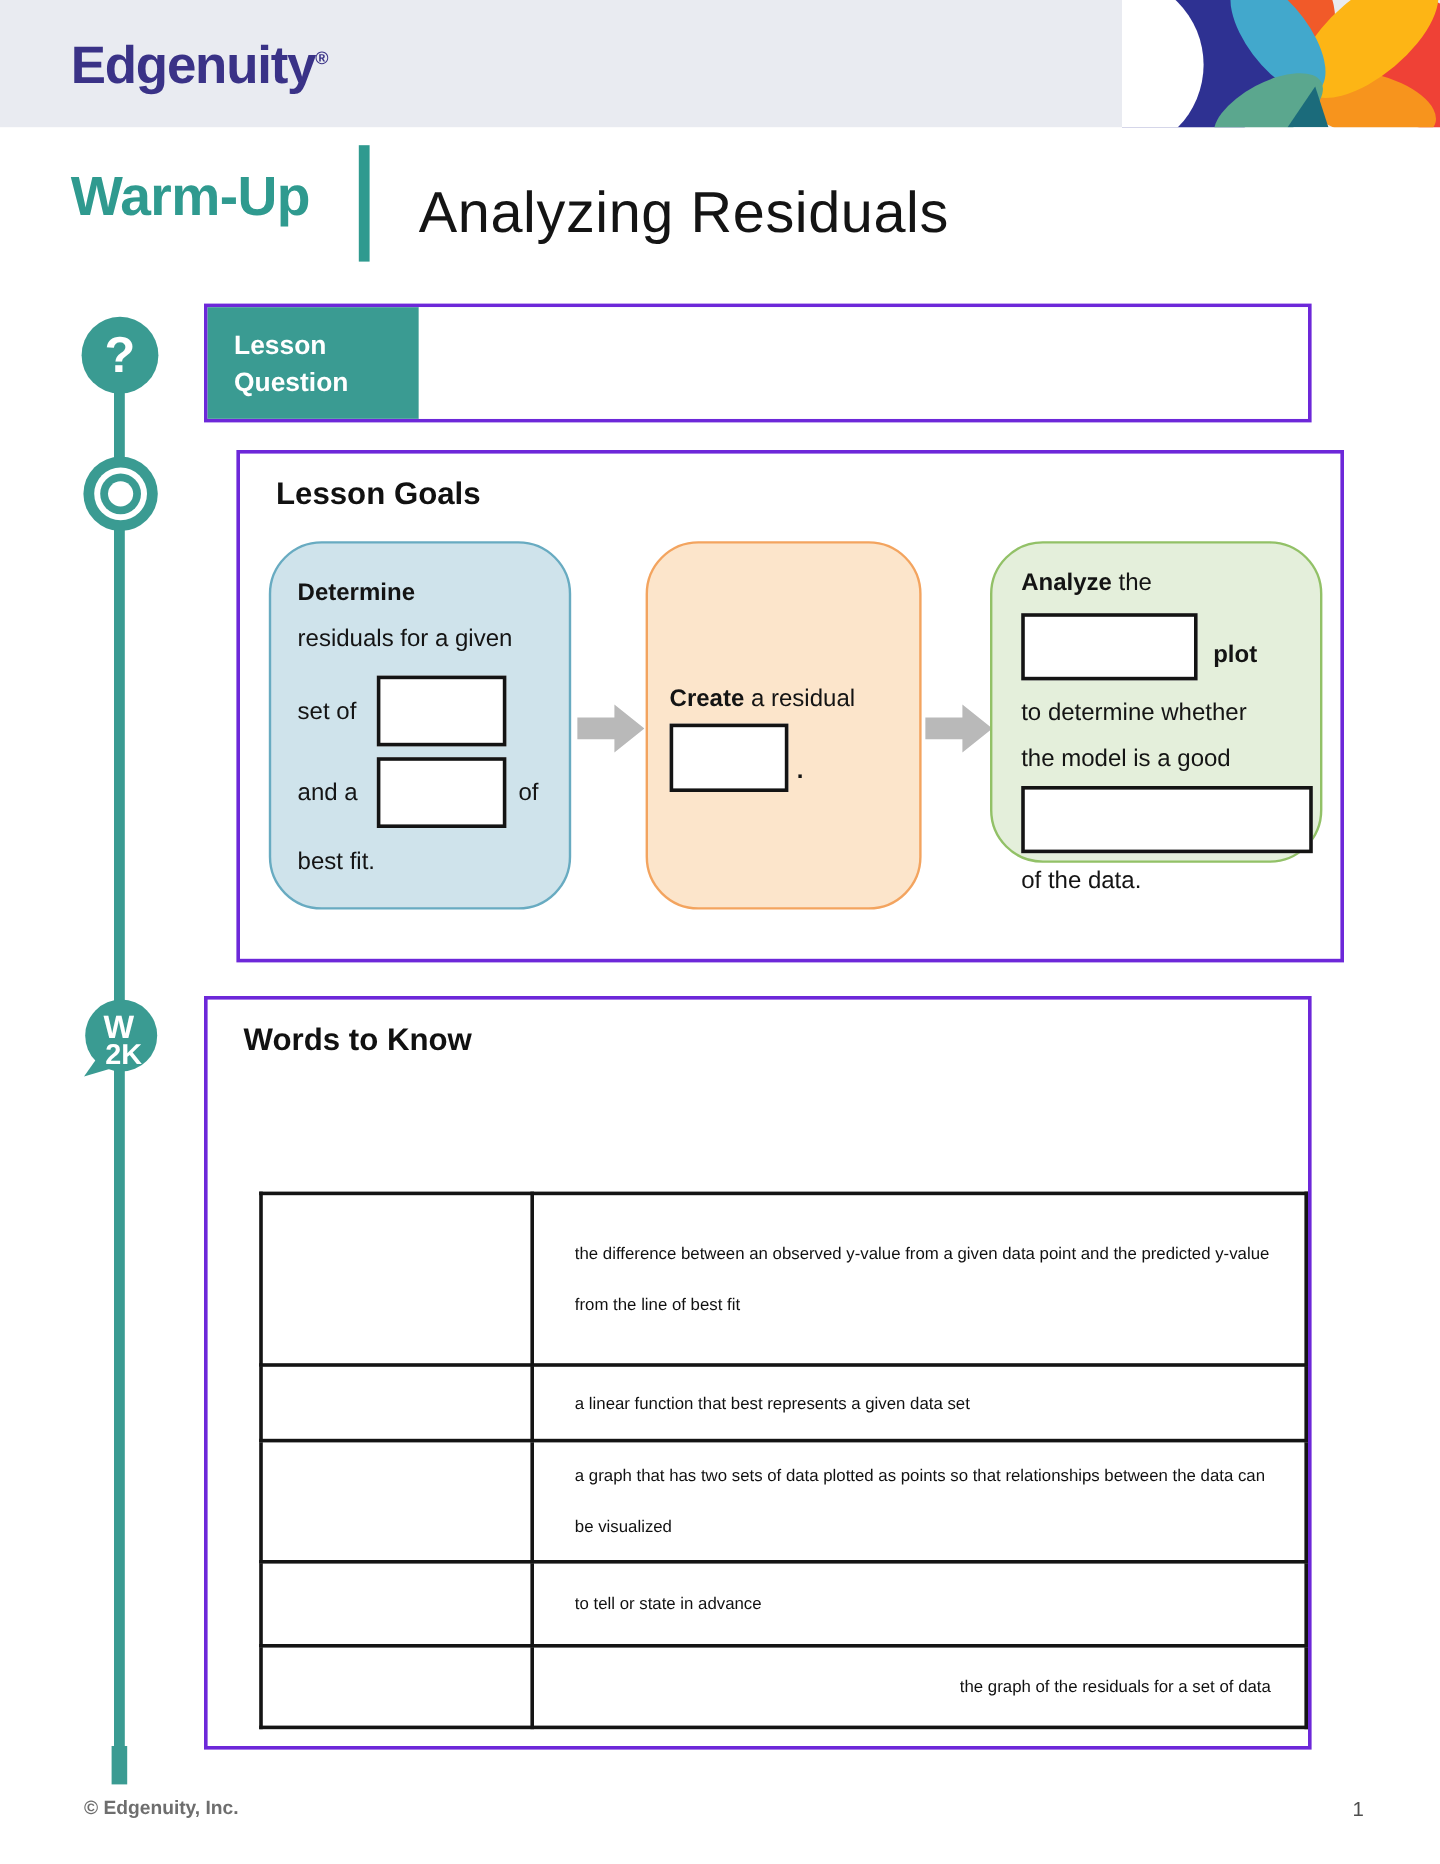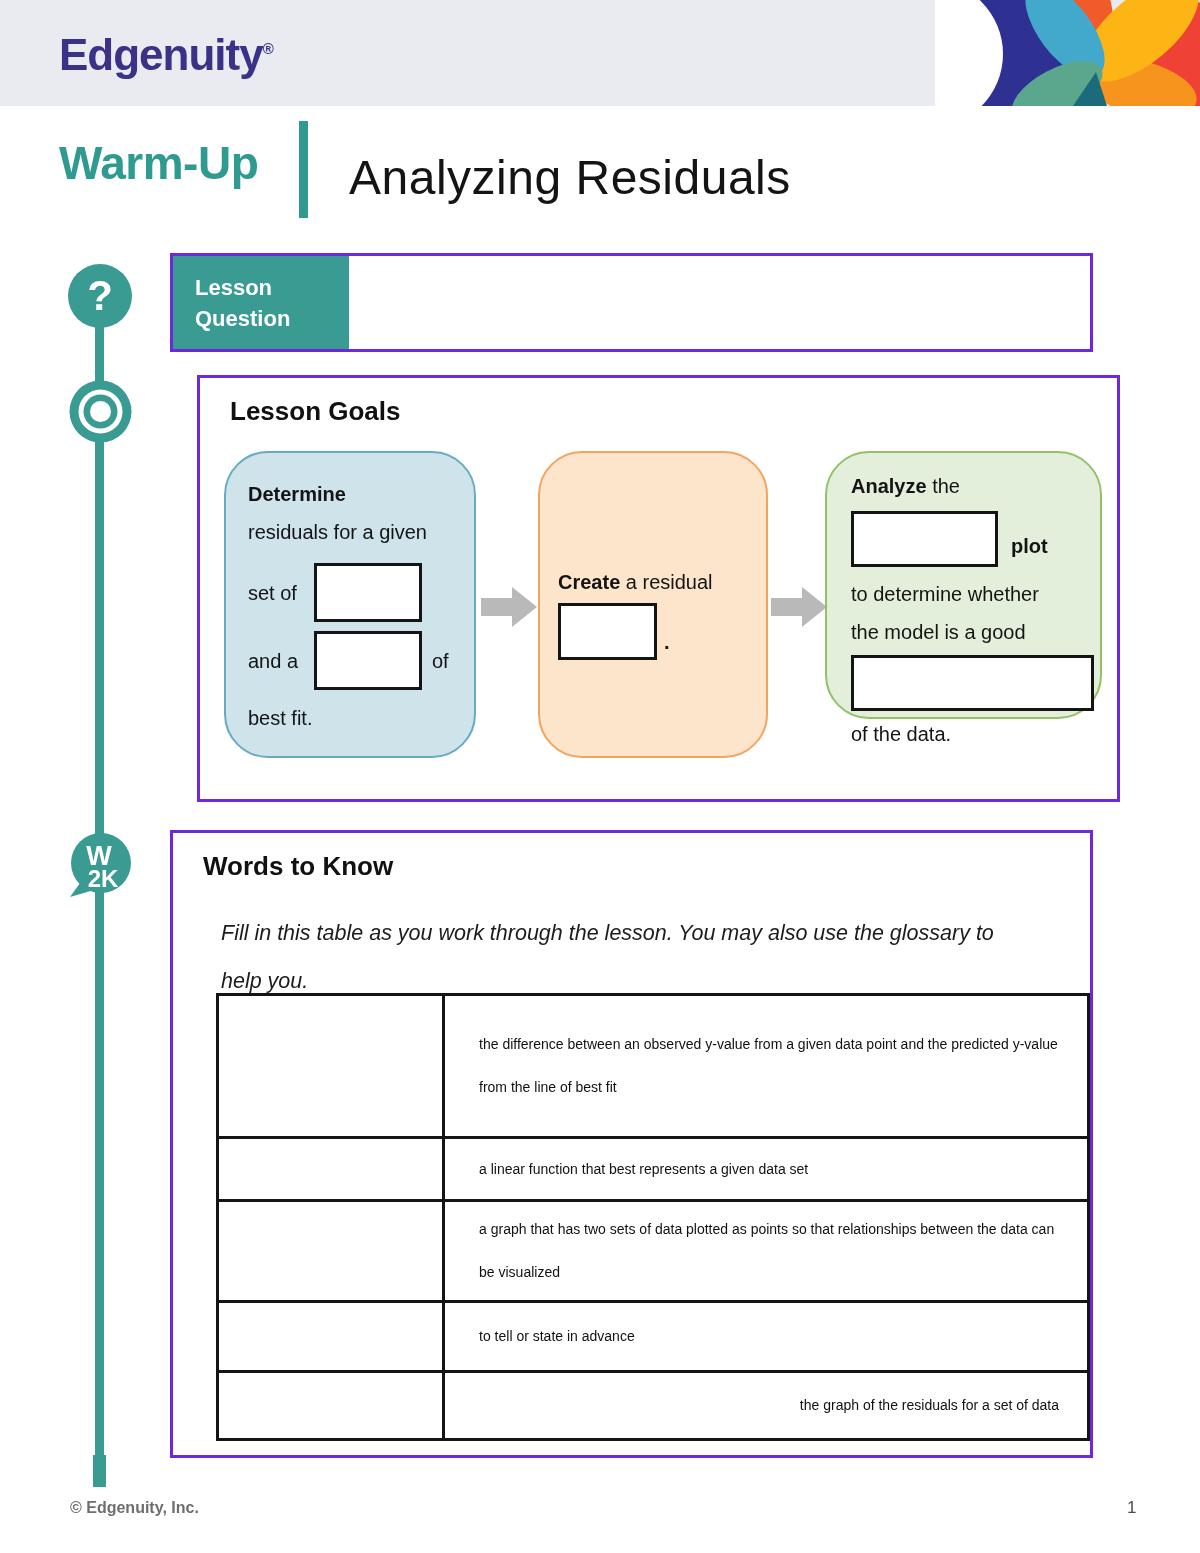--- a/index.html
+++ b/index.html
@@ -148,24 +148,20 @@
       <div class="t" style="left:184px;top:82px;font-weight:bold;">plot</div>
       <div class="t" style="left:24px;top:130px;">to determine whether</div>
       <div class="t" style="left:24px;top:168px;">the model is a good</div>
       <div class="blank" style="left:24px;top:202px;width:243px;height:56px;"></div>
       <div class="t" style="left:24px;top:270px;">of the data.</div>
     </div>
   </div>
 
   <div class="abs section w2k-section">
     <div class="section-heading">Words to Know</div>
-    <div class="w2k-instruction">
-      <span>Fill in this table as you work through the lesson. You may also use the glossary to</span>
-      <span>help you.</span>
-    </div>
 
     <table class="words-table">
       <tbody>
           <tr class="r1">
         <td class="term"></td>
         <td class="def">
               <div>the difference between an observed y-value from a given data point and the predicted y-value from the line of best fit</div>
             </td>
       </tr>
       <tr class="r2">

